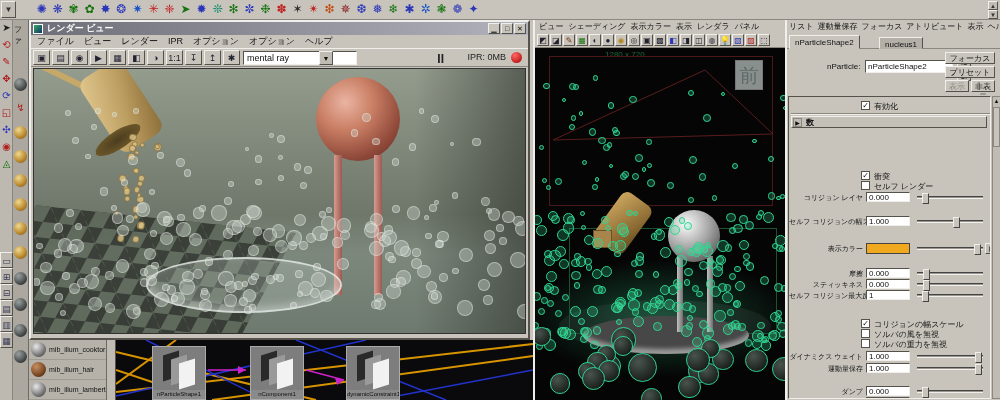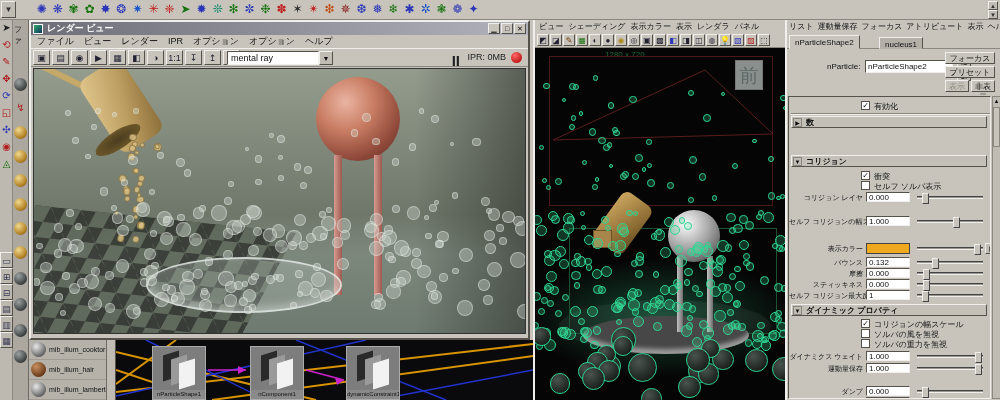--- a/index.html
+++ b/index.html
@@ -28,24 +28,24 @@
   .sw-red{background:#aca89f;color:#b02020;font-size:10px;line-height:12px;text-align:center;border-radius:0;}
   
   #rv-window{left:29px;top:20px;width:501px;height:320px;background:#c8c4bc;border:2px solid;border-color:#f0efec #55524c #55524c #f0efec;}
   #rv-title{left:0;top:0;width:497px;height:13px;background:linear-gradient(90deg,#6e6e78,#b2b2bc);color:#fff;font-size:9px;line-height:13px;padding-left:16px;font-weight:bold;}
   #rv-title-icon{left:2px;top:2px;width:10px;height:10px;background:linear-gradient(135deg,#3a6,#136);border:1px solid #fff;}
   .winbtn{top:1px;width:12px;height:11px;background:#c8c4bc;font-size:7px;line-height:10px;text-align:center;color:#111;}
   #rv-menus{left:0;top:13px;width:497px;height:13px;background:#c8c4bc;display:flex;gap:10px;padding:1px 6px;font-size:9px;line-height:11px;}
   #rv-toolbar{left:0;top:26px;width:497px;height:19px;background:#c8c4bc;border-top:1px solid #f0efec;border-bottom:1px solid #8a877f;}
   #rv-toolbar-icons{left:2px;top:1px;display:flex;gap:2px;}
   #rv-toolbar-icons span{display:inline-block;width:17px;height:15px;font-size:9px;line-height:14px;text-align:center;background:#c8c4bc;border:1px solid;border-color:#f0efec #55524c #55524c #f0efec;color:#223;}
-  #rv-renderer{left:196px;top:2px;width:92px;height:14px;background:#fff;font-size:9px;line-height:12px;padding-left:3px;}
+  #rv-renderer{left:212px;top:2px;width:114px;height:14px;background:#fff;font-size:9px;line-height:12px;padding-left:3px;}
   #rv-renderer-btn{left:288px;top:2px;width:14px;height:14px;background:#c0bcb4;font-size:7px;text-align:center;line-height:13px;}
   #rv-ipr{right:22px;top:3px;font-size:9px;color:#222;}
-  #rv-pause{right:68px;top:3px;font-size:15px;font-weight:bold;color:#222;}
+  #rv-pause{right:84px;top:3px;font-size:12px;font-weight:bold;color:#222;}
   #rv-rec{right:6px;top:3px;width:11px;height:11px;border-radius:50%;background:radial-gradient(circle at 35% 30%,#f66,#a00);}
   
   #rv-image{left:2px;top:46px;width:493px;height:266px;background:linear-gradient(180deg,#8f988b 0%,#79827501 0%),linear-gradient(180deg,#949c8e 0%,#6f776a 55%,#7d887d 70%,#6e7a6f 100%);overflow:hidden;border:1px solid #333;}
   #rv-wall-shadow{right:0;top:0;width:110px;height:100%;background:linear-gradient(90deg,rgba(40,44,38,0),rgba(40,44,38,.55));}
   #rv-checker{left:-30px;top:150px;width:260px;height:120px;transform:skew(-28deg,6deg);opacity:.75;
      background-image:linear-gradient(45deg,#262a24 25%,transparent 25%,transparent 75%,#262a24 75%),linear-gradient(45deg,#262a24 25%,#5a6456 25%,#5a6456 75%,#262a24 75%);
      background-size:30px 30px;background-position:0 0,15px 15px;}
   #rv-lamp-shade{left:62px;top:-6px;width:50px;height:86px;border-radius:10px;transform:rotate(-33deg);
      background:linear-gradient(110deg,#e2c88e,#bb9d60 55%,#8a6c38);}
   #rv-lamp-mouth{left:58px;top:62px;width:52px;height:18px;border-radius:50%;transform:rotate(-33deg);background:radial-gradient(#4a3c1e,#77602e);}
@@ -856,26 +856,25 @@
     <div class="ae-btn abs outset" style="top:46px">プリセット</div>
     <div class="ae-btn gray abs outset" style="top:60px">表示</div>
     <div class="ae-btn abs outset" style="top:60px;left:184px;width:24px;color:#111">非表示</div>
 
     <div id="ae-scrollarea" class="abs">
       <div class="acb" style="left:72px;top:4px">✓</div>
       <span class="cblabel" style="left:85px;top:4px">有効化</span>
       <div class="hline" style="top:16px"></div>
 
       <div class="sech" style="top:19px"><span class="secarrow">▶</span><span>数</span></div>
-      <div class="sech" style="top:58px"><span class="secarrow">▼</span><span>コリジョン</span></div>
 
       <div class="acb" style="left:72px;top:74px">✓</div>
       <span class="cblabel" style="left:85px;top:74px">衝突</span>
       <div class="acb" style="left:72px;top:84px"></div>
-      <span class="cblabel" style="left:85px;top:84px">セルフ ソルバ表示</span>
+      <span class="cblabel" style="left:85px;top:84px">セルフ レンダー</span>
 
       <div class="arow" style="top:95px">
           <span class="albl">コリジョン レイヤ</span>
           <div class="afld">0.000</div>
           <div class="asld">
             <div class="athumb" style="left:8%"></div>
           </div>
         </div>
       <div class="arow" style="top:119px">
           <span class="albl">セルフ コリジョンの幅スケール</span>
@@ -888,27 +887,20 @@
 
       <div class="arow" style="top:146px">
           <span class="albl">表示カラー</span>
           <div id="ae-colorswatch" class="abs" style="background:#f0a81e"></div>
           <div class="asld">
             <div class="athumb" style="left:86%"></div>
           </div>
           <div class="ae-sq outset" style="position:absolute;left:196px;top:0">◩</div>
         </div>
 
-      <div class="arow" style="top:160px">
-          <span class="albl">バウンス</span>
-          <div class="afld">0.132</div>
-          <div class="asld">
-            <div class="athumb" style="left:22%"></div>
-          </div>
-        </div>
       <div class="arow" style="top:171px">
           <span class="albl">摩擦</span>
           <div class="afld">0.000</div>
           <div class="asld">
             <div class="athumb" style="left:9%"></div>
           </div>
         </div>
       <div class="arow" style="top:182px">
           <span class="albl">スティッキネス</span>
           <div class="afld">0.000</div>
@@ -917,21 +909,20 @@
           </div>
         </div>
       <div class="arow" style="top:193px">
           <span class="albl">セルフ コリジョン最大反復回数</span>
           <div class="afld">1</div>
           <div class="asld">
             <div class="athumb" style="left:8%"></div>
           </div>
         </div>
 
-      <div class="sech" style="top:207px"><span class="secarrow">▼</span><span>ダイナミック プロパティ</span></div>
 
       <div class="acb" style="left:72px;top:222px">✓</div>
       <span class="cblabel" style="left:85px;top:222px">コリジョンの幅スケール</span>
       <div class="acb" style="left:72px;top:232px"></div>
       <span class="cblabel" style="left:85px;top:232px">ソルバの風を無視</span>
       <div class="acb" style="left:72px;top:242px"></div>
       <span class="cblabel" style="left:85px;top:242px">ソルバの重力を無視</span>
 
       <div class="arow" style="top:254px">
           <span class="albl">ダイナミクス ウェイト</span>

